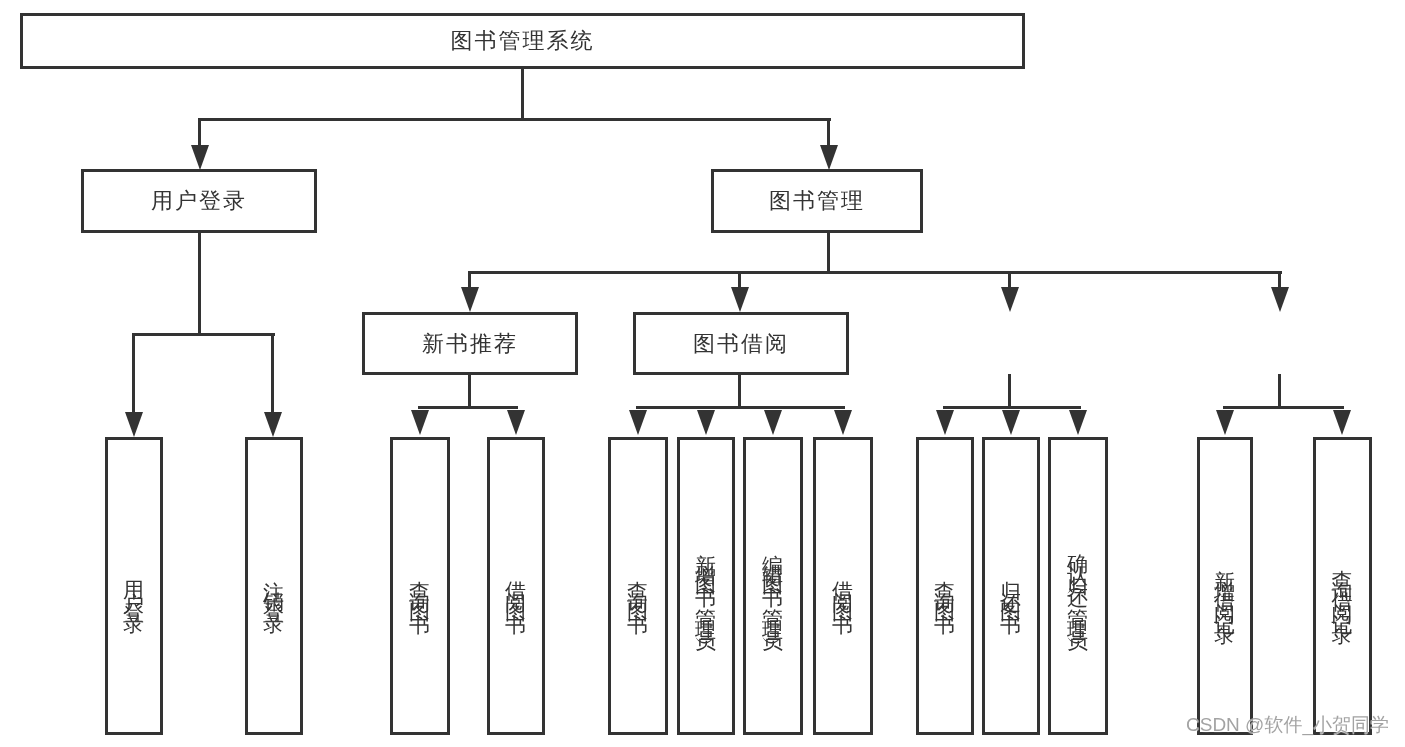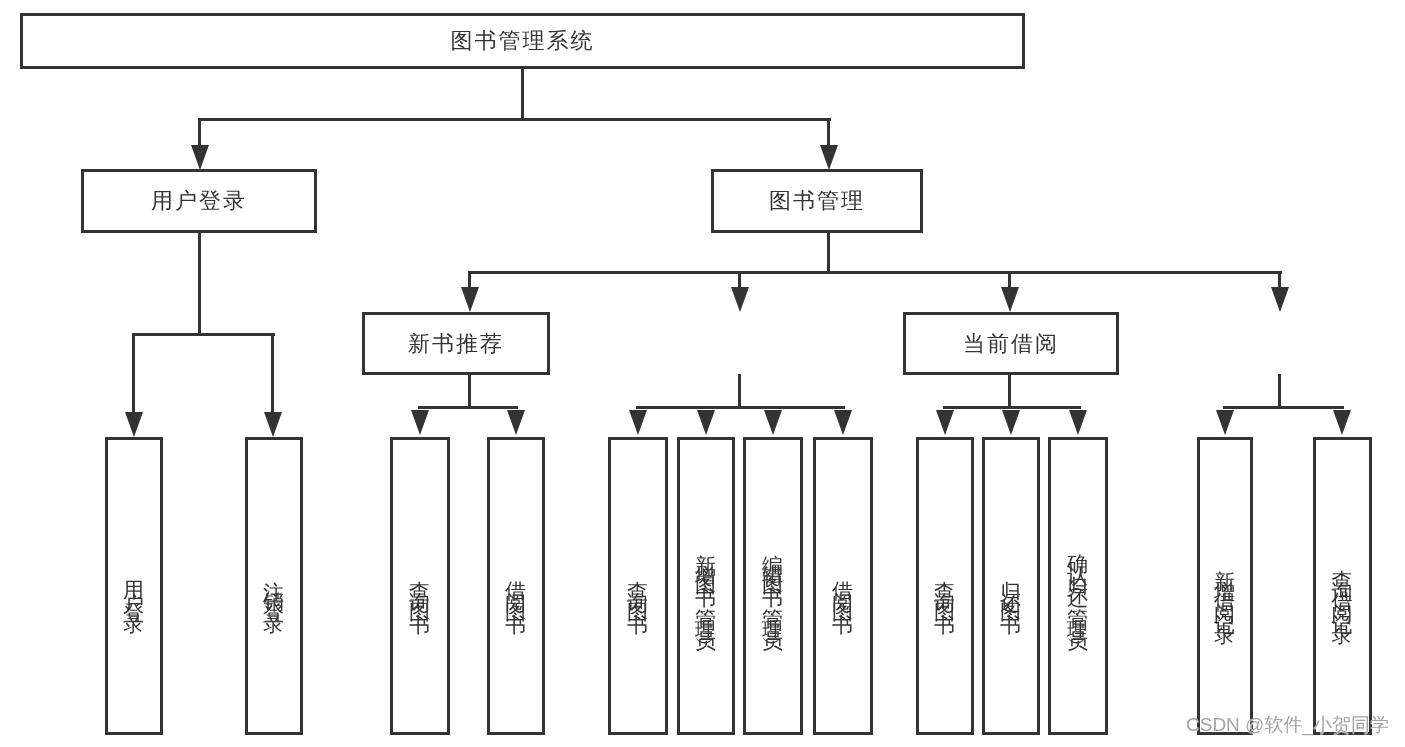--- a/index.html
+++ b/index.html
@@ -74,25 +74,25 @@
     <span class="hlabel">图书管理系统</span>
   </div>
 
   <div class="box" style="left:81px;top:169px;width:236px;height:64px">
     <span class="hlabel">用户登录</span>
   </div>
   <div class="box" style="left:711px;top:169px;width:212px;height:64px">
     <span class="hlabel">图书管理</span>
   </div>
 
-  <div class="box" style="left:362px;top:312px;width:188px;height:63px">
+  <div class="box" style="left:362px;top:312px;width:216px;height:63px">
     <span class="hlabel">新书推荐</span>
   </div>
-  <div class="box" style="left:903px;top:312px;width:216px;height:63px">
-    <span class="hlabel">当前借阅</span>
+  <div class="box" style="left:633px;top:312px;width:216px;height:63px">
+    <span class="hlabel">图书借阅</span>
   </div>
 
   <div class="box" style="left:105px;top:437px;width:58px;height:298px">
     <span class="vlabel">用户登录</span>
   </div>
   <div class="box" style="left:245px;top:437px;width:58px;height:298px">
     <span class="vlabel">注销登录</span>
   </div>
 
   <div class="box" style="left:390px;top:437px;width:60px;height:298px">

